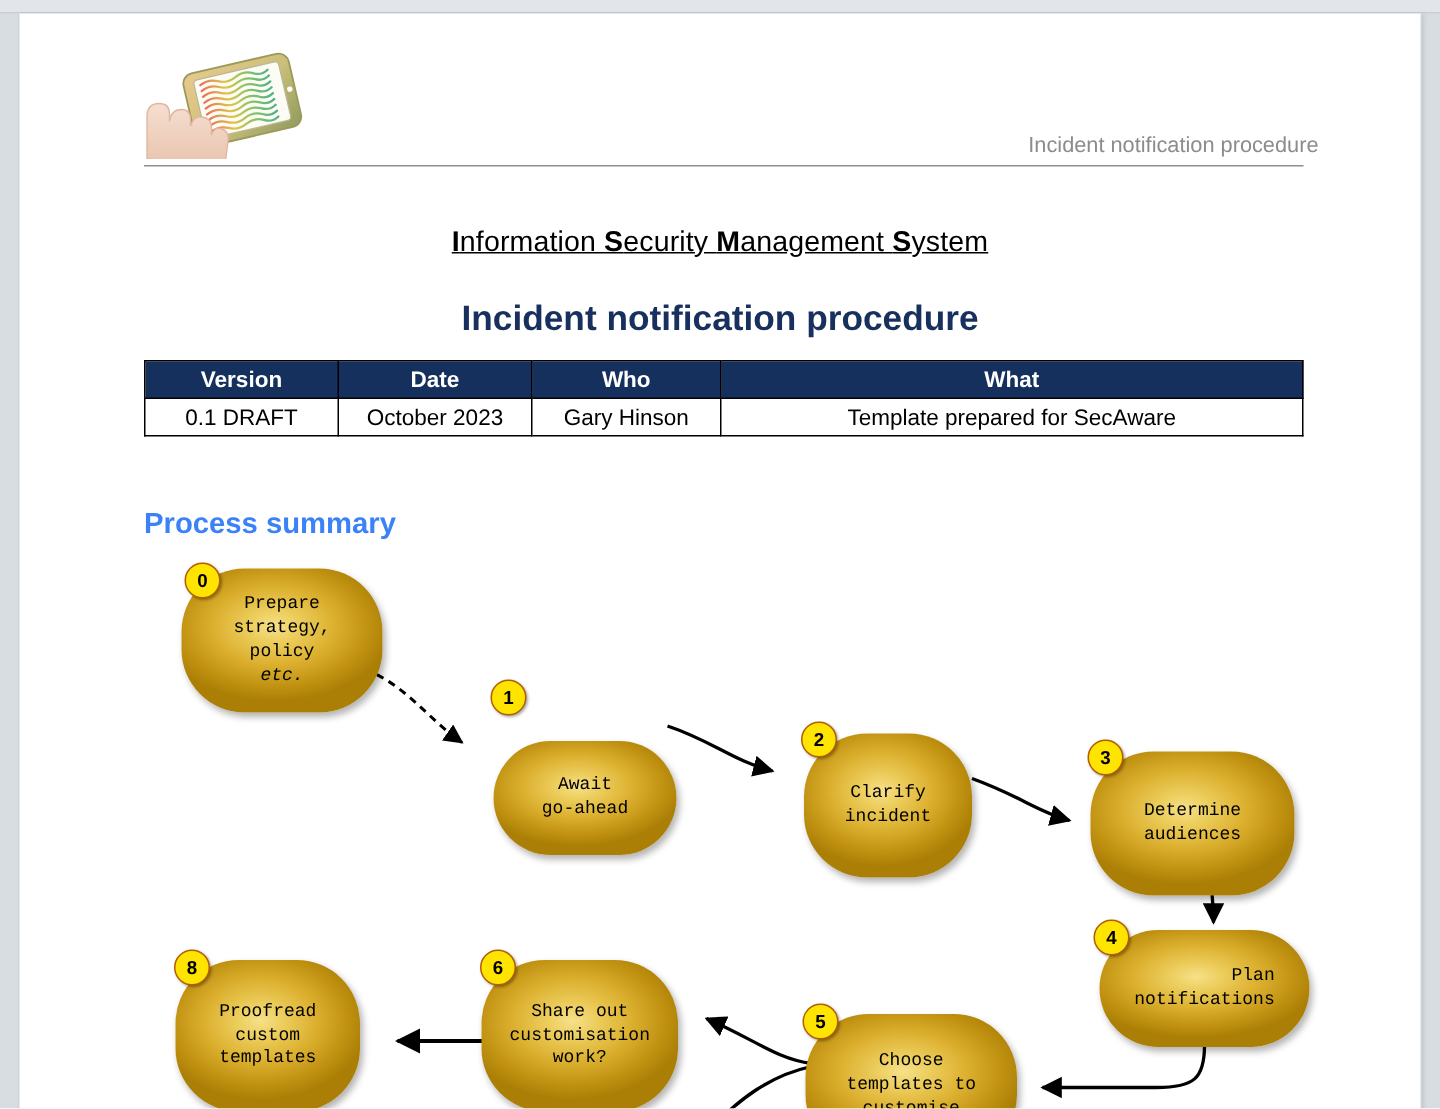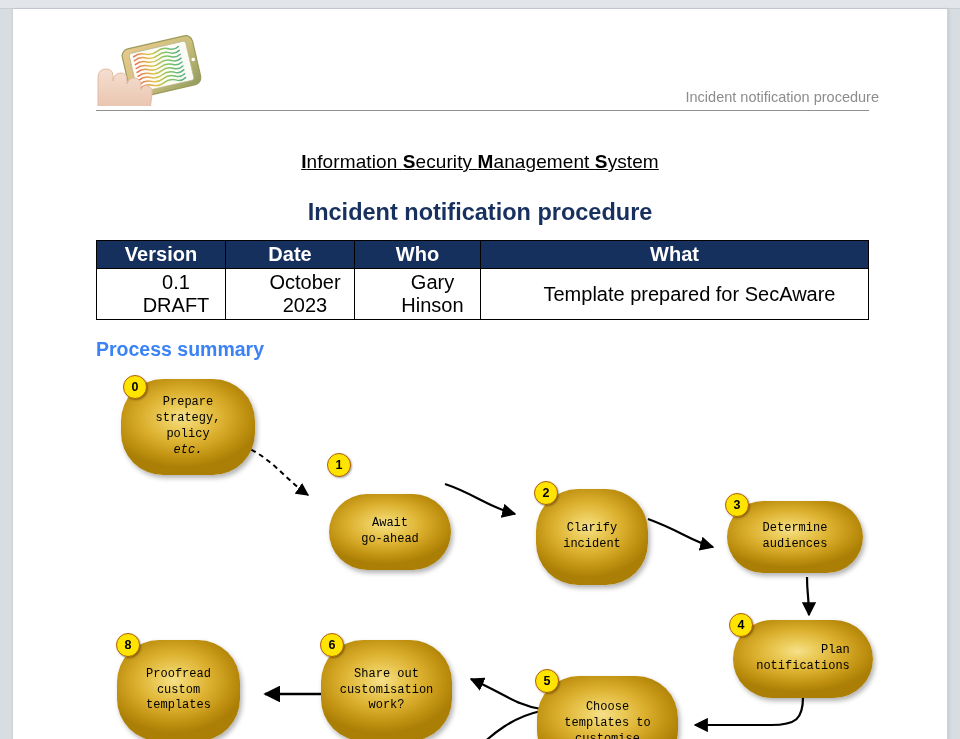--- a/index.html
+++ b/index.html
@@ -101,34 +101,33 @@
     position: absolute;
     left: 83px;
     top: 231px;
     width: 773px;
     border-collapse: collapse;
     table-layout: fixed;
   }
   #version-table th,
   #version-table td {
     border: 1px solid #000000;
-    font-size: 20px;
+    font-size: 15px;
     text-align: center;
     padding: 2px 4px;
     height: 20px;
   }
   #version-table thead th {
     background: #16305e;
     color: #ffffff;
     font-weight: bold;
   }
   #version-table tbody td {
     background: #ffffff;
     color: #000000;
-    padding-left: 34px;
   }
   .col-version { width: 120px; }
   .col-date    { width: 120px; }
   .col-who     { width: 117px; }
   .col-what    { width: auto; }
 
   
   #section-heading {
     position: absolute;
     left: 83px;
@@ -321,21 +320,21 @@
       <div class="badge" style="left:314px; top:92px;">1</div>
 
       <div class="node" style="left:523px; top:128px; width:112px; height:96px;">
         <div>
           <span>Clarify</span>
           <span>incident</span>
         </div>
       </div>
       <div class="badge" style="left:521px; top:120px;">2</div>
 
-      <div class="node" style="left:714px; top:140px; width:136px; height:72px;">
+      <div class="node" style="left:714px; top:140px; width:136px; height:96px;">
         <div>
           <span>Determine</span>
           <span>audiences</span>
         </div>
       </div>
       <div class="badge" style="left:712px; top:132px;">3</div>
 
       <div class="node" style="left:720px; top:259px; width:140px; height:78px;text-align:right;">
         <div>
           <span>Plan</span>

